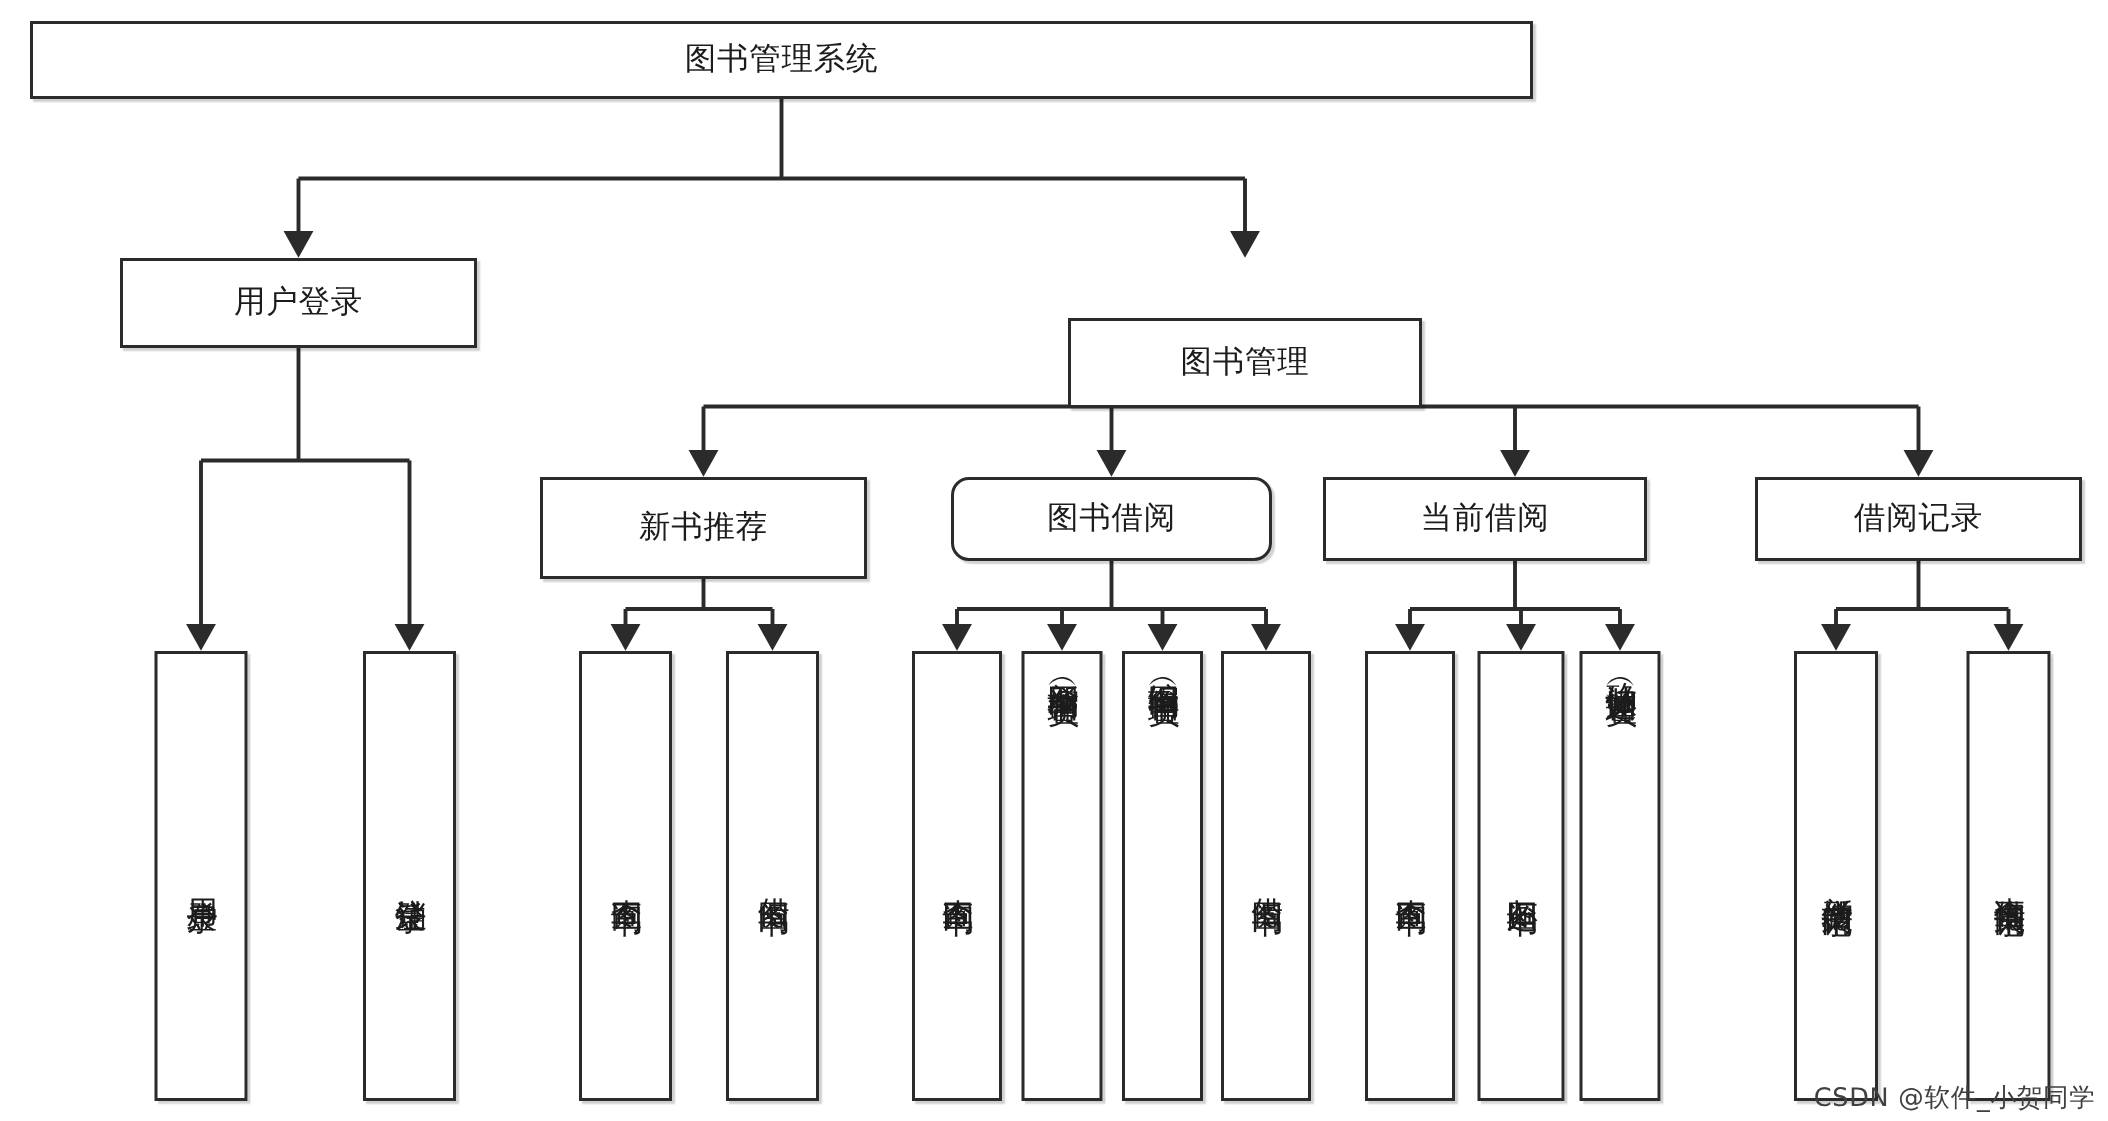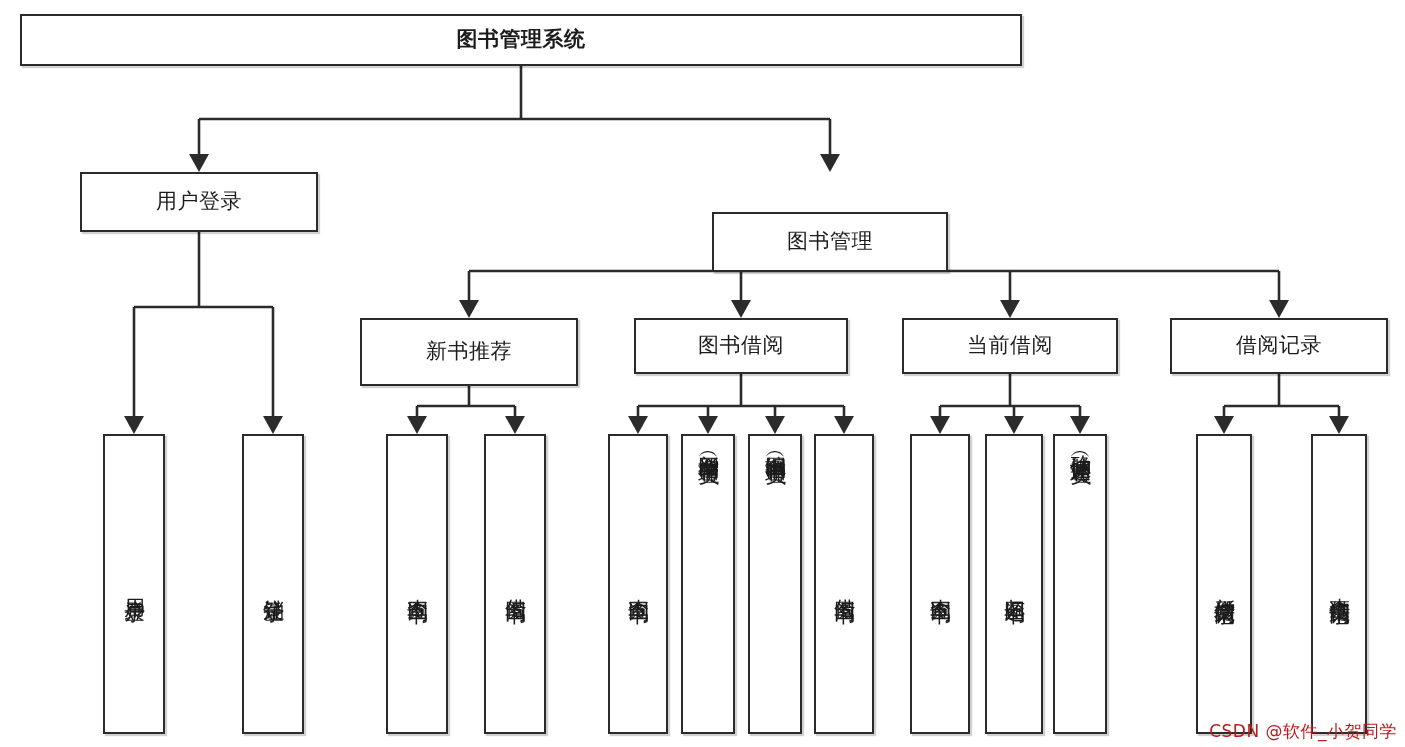--- a/index.html
+++ b/index.html
@@ -63,21 +63,21 @@
     line-height: 1.32;
     letter-spacing: 1.5px;
     white-space: nowrap;
     padding-top: 2px;
   }
   #watermark {
     position: absolute;
     right: 8px;
     bottom: 4px;
     font-size: 17px;
-    color: #b91c1c;
+    color: #404040;
     white-space: nowrap;
     letter-spacing: 0.5px;
   }
 </style>
 </head>
 <body>
 
 <div id="diagram-root">
 
   <svg id="tree-svg" viewBox="0 0 1405 747" xmlns="http://www.w3.org/2000/svg">
@@ -126,38 +126,38 @@
       <path d="M1014,406 L1014,424" marker-end="url(#arrowhead)"></path>
       <path d="M1080,406 L1080,424" marker-end="url(#arrowhead)"></path>
 
       <path d="M1279,374 L1279,406"></path>
       <path d="M1224,406 L1339,406"></path>
       <path d="M1224,406 L1224,424" marker-end="url(#arrowhead)"></path>
       <path d="M1339,406 L1339,424" marker-end="url(#arrowhead)"></path>
     </g>
   </svg>
 
-  <div class="node-box" style="left:20px; top:14px; width:1002px; height:52px;font-weight:bold;">
+  <div class="node-box" style="left:20px; top:14px; width:1002px; height:52px;">
     <span class="node-label-h">图书管理系统</span>
   </div>
 
   <div class="node-box" style="left:80px; top:172px; width:238px; height:60px;">
     <span class="node-label-h">用户登录</span>
   </div>
   <div class="node-box" style="left:712px; top:172px; width:236px; height:60px;margin-top:40px;">
     <span class="node-label-h">图书管理</span>
   </div>
 
   <div class="node-box" style="left:360px; top:318px; width:218px; height:68px;">
     <span class="node-label-h">新书推荐</span>
   </div>
-  <div class="node-box" style="left:634px; top:318px; width:214px; height:56px;">
+  <div class="node-box" style="left:634px; top:318px; width:214px; height:56px;border-radius:12px;">
     <span class="node-label-h">图书借阅</span>
   </div>
-  <div class="node-box" style="left:902px; top:318px; width:216px; height:56px;">
+  <div class="node-box" style="left:882px; top:318px; width:216px; height:56px;">
     <span class="node-label-h">当前借阅</span>
   </div>
   <div class="node-box" style="left:1170px; top:318px; width:218px; height:56px;text-align:center;">
     <span class="node-label-h">借阅记录</span>
   </div>
 
   <div class="leaf-box center-v" style="left:103px; top:434px; width:62px; height:300px;">
     <span class="node-label-v">用户登录</span>
   </div>
   <div class="leaf-box center-v" style="left:242px; top:434px; width:62px; height:300px;">

